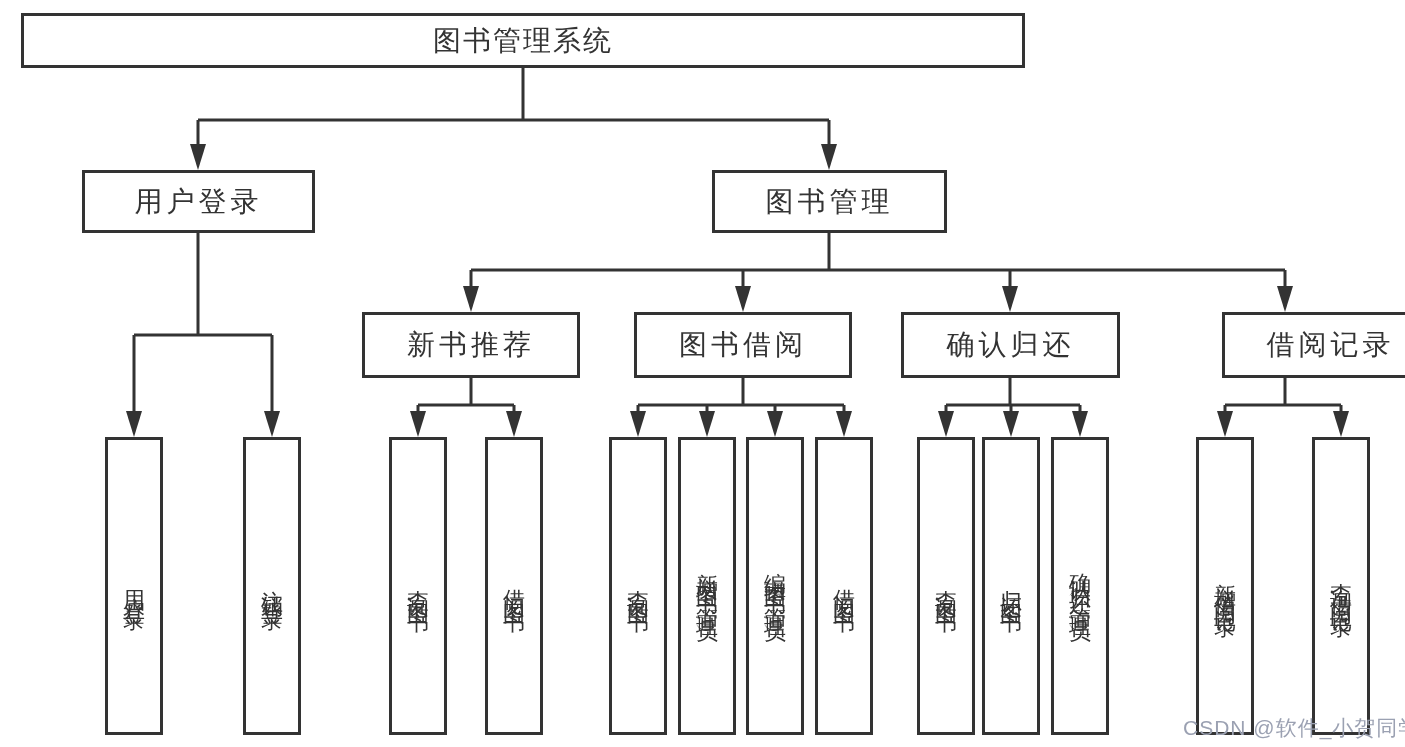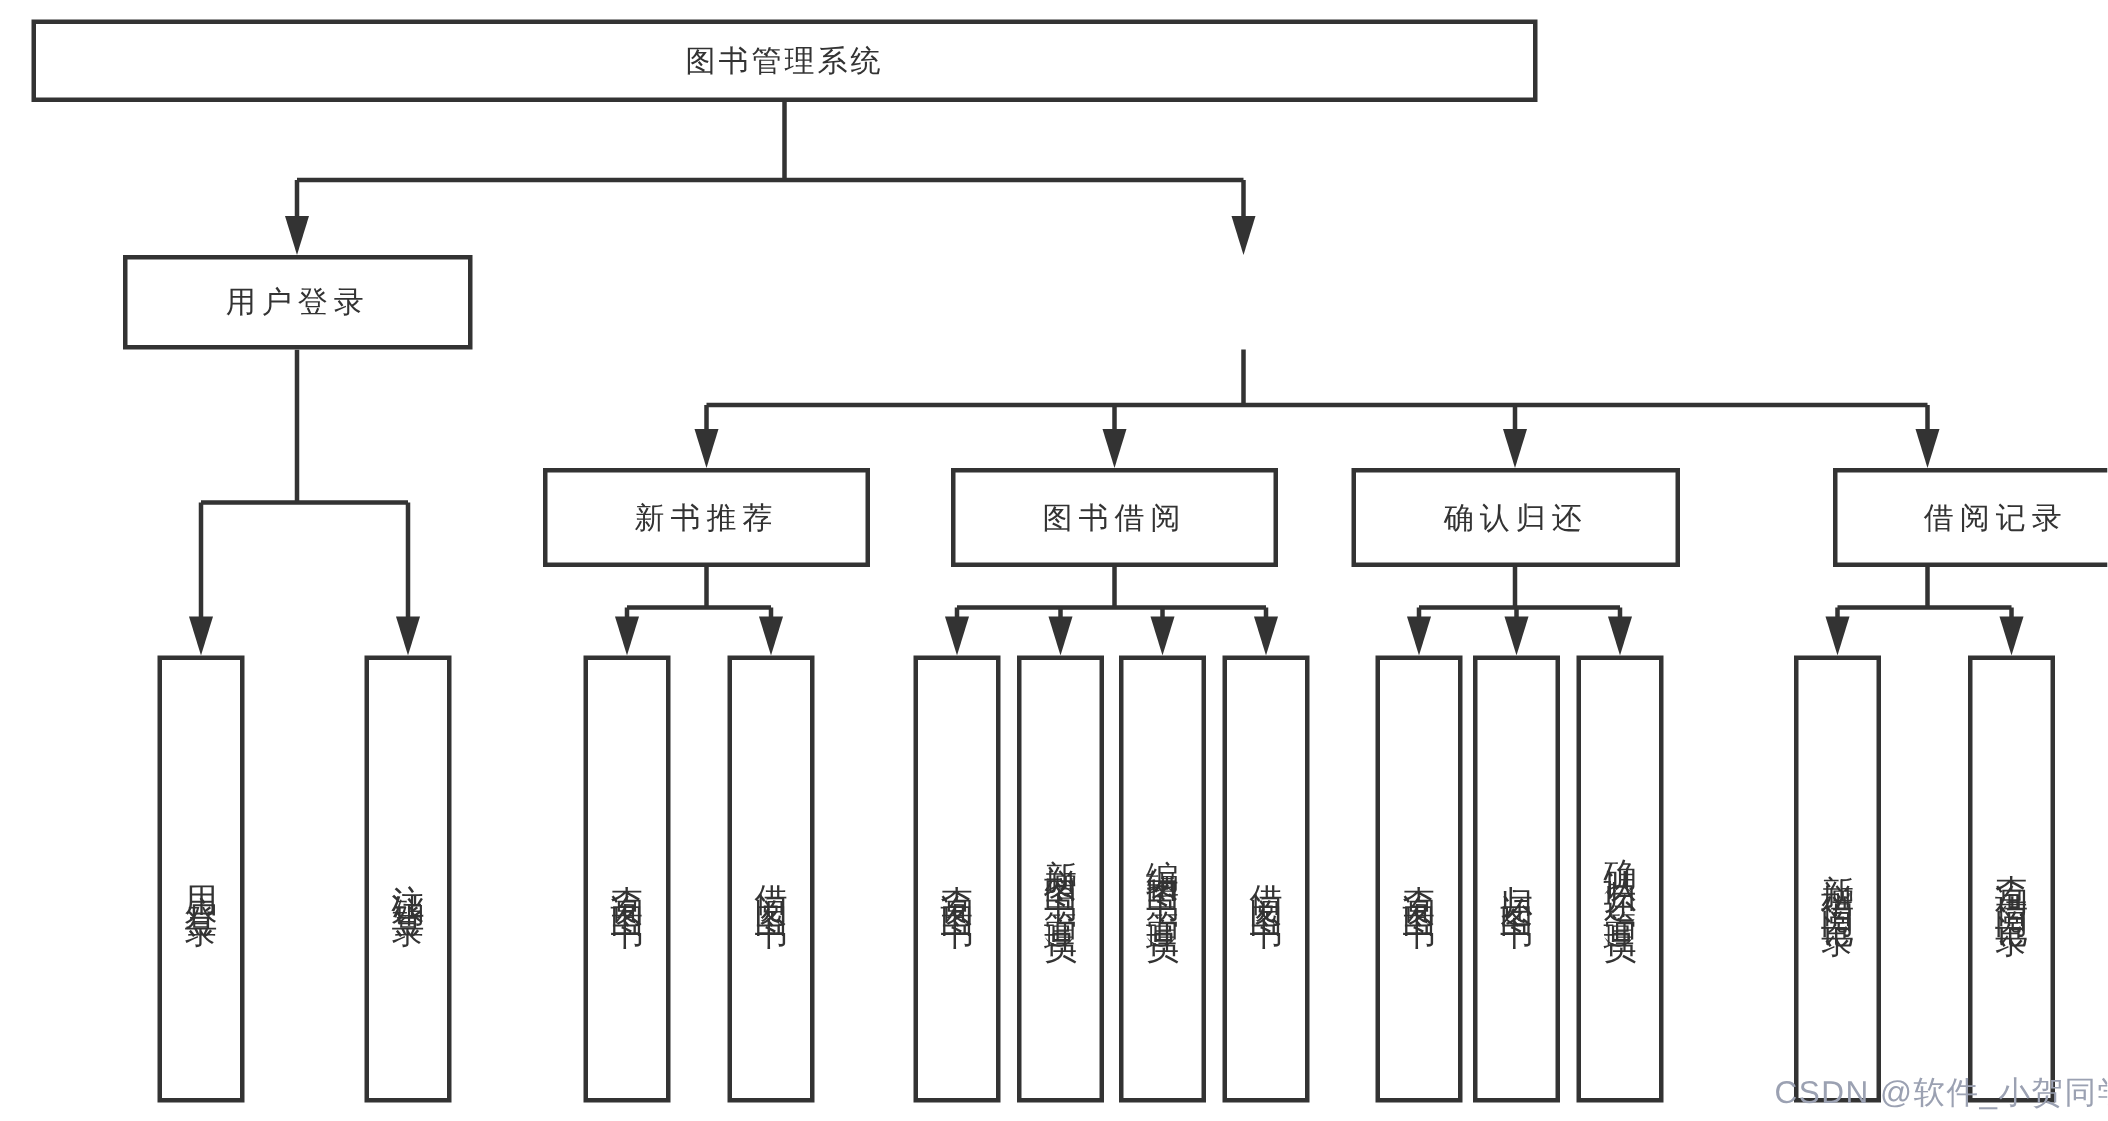--- a/index.html
+++ b/index.html
@@ -13,21 +13,21 @@
   }
   .wires { position:absolute; left:0; top:0; z-index:1; }
   .node {
     position:absolute;
     box-sizing:border-box;
     border:3px solid #333333;
     background:#ffffff;
     display:flex;
     align-items:center;
     justify-content:center;
-    font-size:20px;
+    font-size:28px;
     letter-spacing:4px;
     white-space:nowrap;
     z-index:2;
   }
   .node.root  { letter-spacing:2px; }
   .node.vnode {
     writing-mode:vertical-rl;
     text-orientation:mixed;
     letter-spacing:7px;
     font-size:22px;
@@ -87,20 +87,21 @@
       <polygon points="1003,411 1019,411 1011,437"></polygon>
       <polygon points="1072,411 1088,411 1080,437"></polygon>
       <polygon points="1217,411 1233,411 1225,437"></polygon>
       <polygon points="1333,411 1349,411 1341,437"></polygon>
     </g>
   </svg>
 
   <div class="node root" style="left:21px;top:13px;width:1004px;height:55px">图书管理系统</div>
 
   <div class="node" style="left:82px;top:170px;width:233px;height:63px">用户登录</div>
+  <div class="node" style="left:712px;top:170px;width:235px;height:63px">图书管理</div>
 
   <div class="node" style="left:634px;top:312px;width:218px;height:66px">图书借阅</div>
   <div class="node" style="left:362px;top:312px;width:218px;height:66px">新书推荐</div>
   <div class="node" style="left:901px;top:312px;width:219px;height:66px">确认归还</div>
   <div class="node" style="left:1222px;top:312px;width:217px;height:66px">借阅记录</div>
 
   <div class="node vnode" style="left:105px;top:437px;width:58px;height:298px">用户登录</div>
   <div class="node vnode" style="left:243px;top:437px;width:58px;height:298px">注销登录</div>
 
   <div class="node vnode" style="left:389px;top:437px;width:58px;height:298px">查询图书</div>

